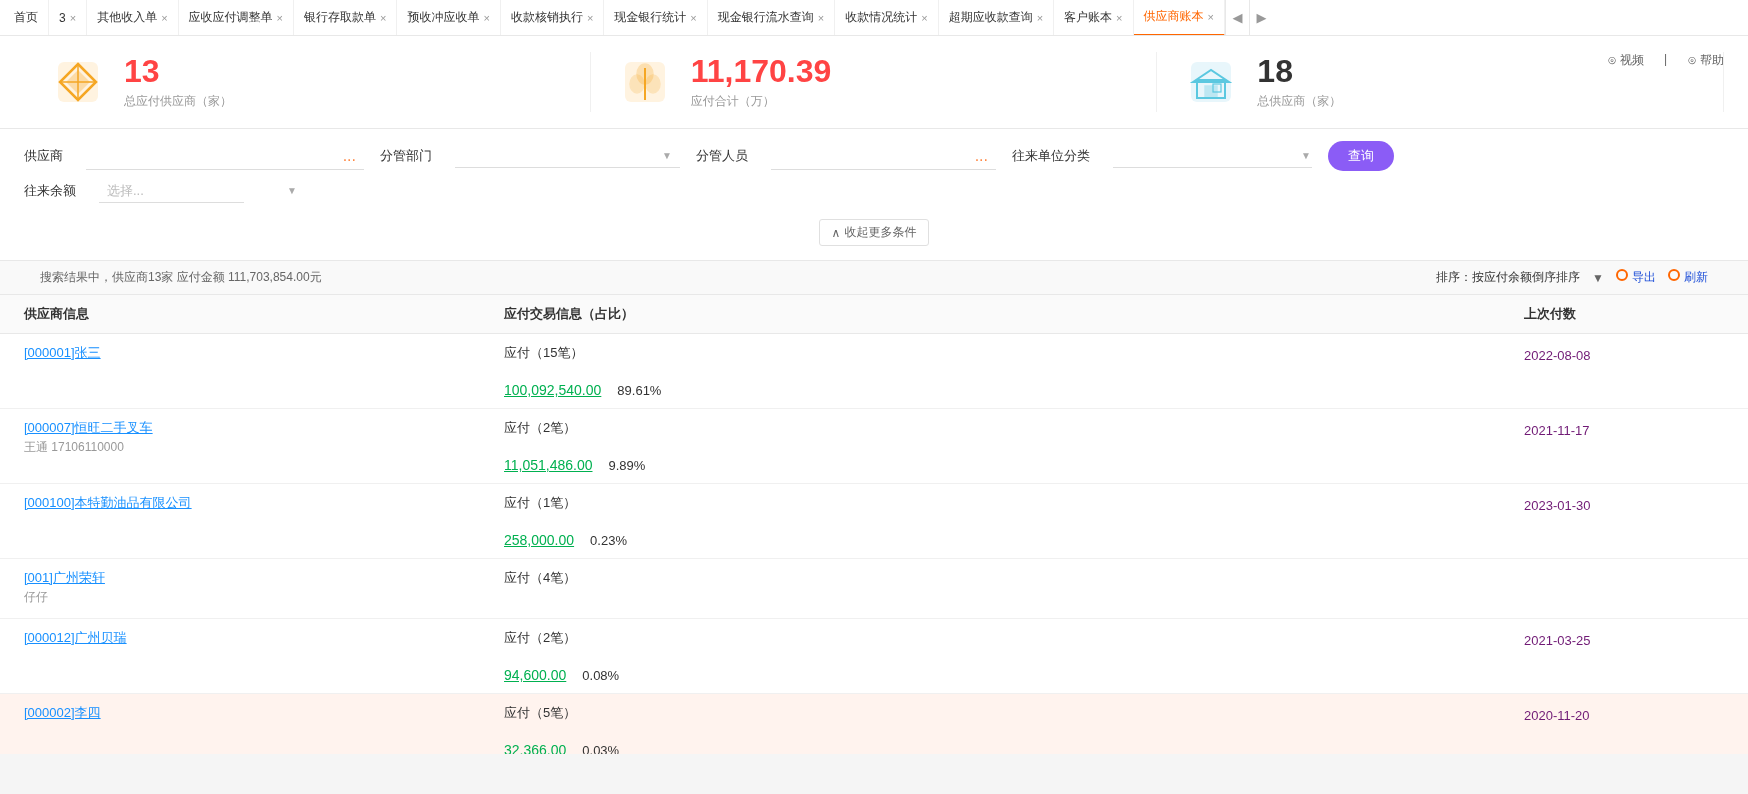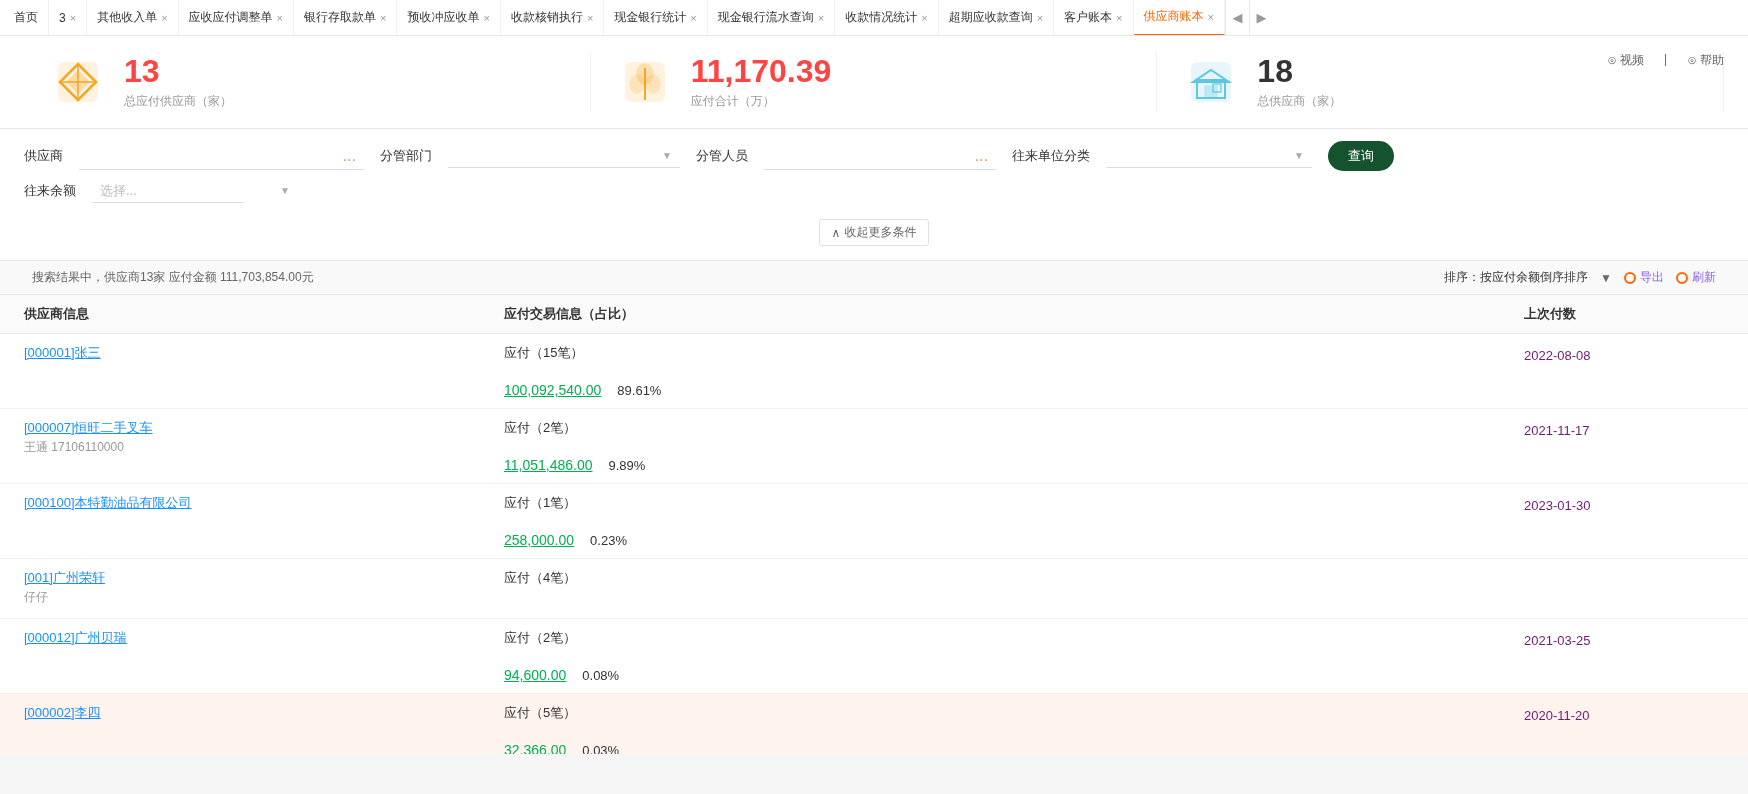--- a/index.html
+++ b/index.html
@@ -101,21 +101,21 @@
     }
     .search-row {
       display: flex;
       align-items: center;
       gap: 16px;
       margin-bottom: 8px;
     }
     .search-field {
       display: flex;
       align-items: center;
-      gap: 16px;
+      gap: 23px;
       flex: 1;
     }
     .search-field label {
       font-size: 13px;
       color: #333;
       white-space: nowrap;
     }
     .search-ellipsis {
       color: #ff8844;
       font-size: 16px;
@@ -138,21 +138,21 @@
       color: #333;
       background: transparent;
     }
     .select-wrapper input::placeholder { color: #bbb; }
     .select-arrow {
       color: #aaa;
       font-size: 10px;
       margin-left: 4px;
     }
     .btn-query {
-      background: #14532d;
+      background: #8b5cf6;
       color: #fff;
       border: none;
       padding: 6px 20px;
       font-size: 13px;
       cursor: pointer;
       border-radius: 15px;
       white-space: nowrap;
     }
     .collapse-btn {
       display: flex;
@@ -166,41 +166,41 @@
       border: 1px solid #e0e0e0;
       border-radius: 3px;
       background: #fff;
       margin: 4px auto;
       width: fit-content;
     }
 
     
     .result-bar {
       background: #f9f9f9;
-      padding: 8px 32px;
+      padding: 8px 40px;
       display: flex;
       align-items: center;
       justify-content: space-between;
       border-bottom: 1px solid #e8e8e8;
       font-size: 12px;
     }
     .result-bar .left { color: #666; }
     .result-bar .right {
       display: flex;
       align-items: center;
       gap: 12px;
       color: #666;
     }
     .result-bar .sort-label { color: #333; }
     .btn-export, .btn-refresh {
       display: flex;
-      align-items: center;
+      align-items: flex-start;
       gap: 4px;
       cursor: pointer;
-      color: #8b5cf6;
+      color: #1d4ed8;
       font-size: 12px;
     }
 
     
     .data-table {
       background: #fff;
       width: 100%;
     }
     .table-header {
       display: flex;

